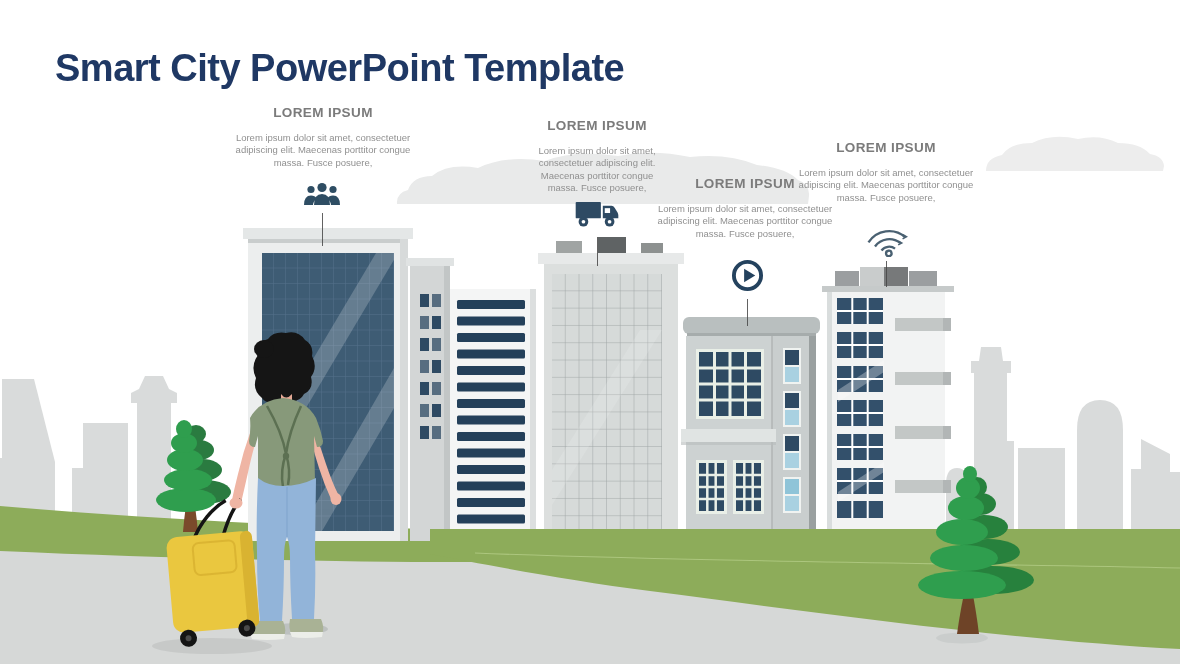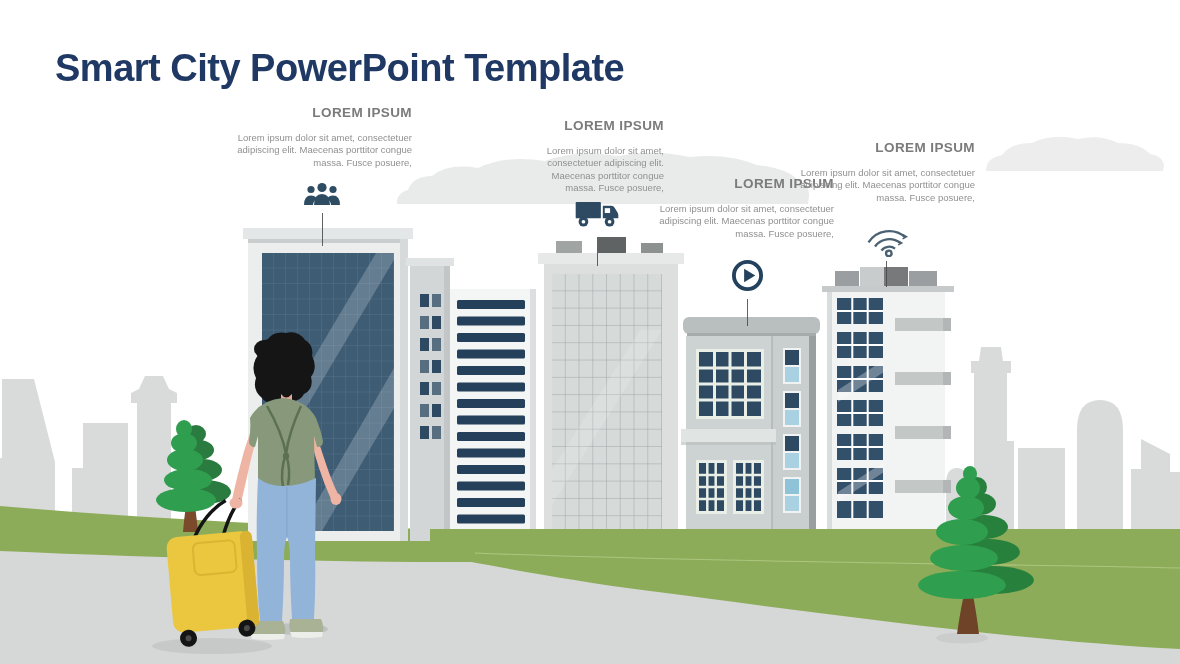--- a/index.html
+++ b/index.html
@@ -2,21 +2,21 @@
 <html><head>
 <meta charset="utf-8">
 <style>
   html,body{margin:0;padding:0;background:#fff;}
   .slide{position:relative;width:1180px;height:664px;background:#ffffff;overflow:hidden;
          font-family:"Liberation Sans", sans-serif;}
   .scene{position:absolute;left:0;top:0;width:1180px;height:664px;}
   .textlayer{position:absolute;left:0;top:14px;width:1004px;height:664px;}
   .title{position:absolute;left:55px;top:33px;font-size:38px;font-weight:600;
          color:#1f3864;letter-spacing:-0.5px;white-space:nowrap;}
-  .block{position:absolute;text-align:right;}
+  .block{position:absolute;text-align:center;}
   .block .hd{font-size:13.5px;font-weight:bold;color:#7b7b7b;letter-spacing:0.4px;}
   .block .bd{margin-top:12px;font-size:9.5px;line-height:1.3;color:#909090;}
   .b1{left:234px;top:91px;width:178px;}
   .b2{left:530px;top:104px;width:134px;}
   .b3{left:656px;top:162px;width:178px;}
   .b4{left:797px;top:126px;width:178px;}
   .icon{position:absolute;}
   .icon svg{display:block;width:100%;height:100%;}
   .i1{left:302px;top:167px;width:40px;height:24px;}
   .i2{left:574px;top:184px;width:46px;height:31px;}

